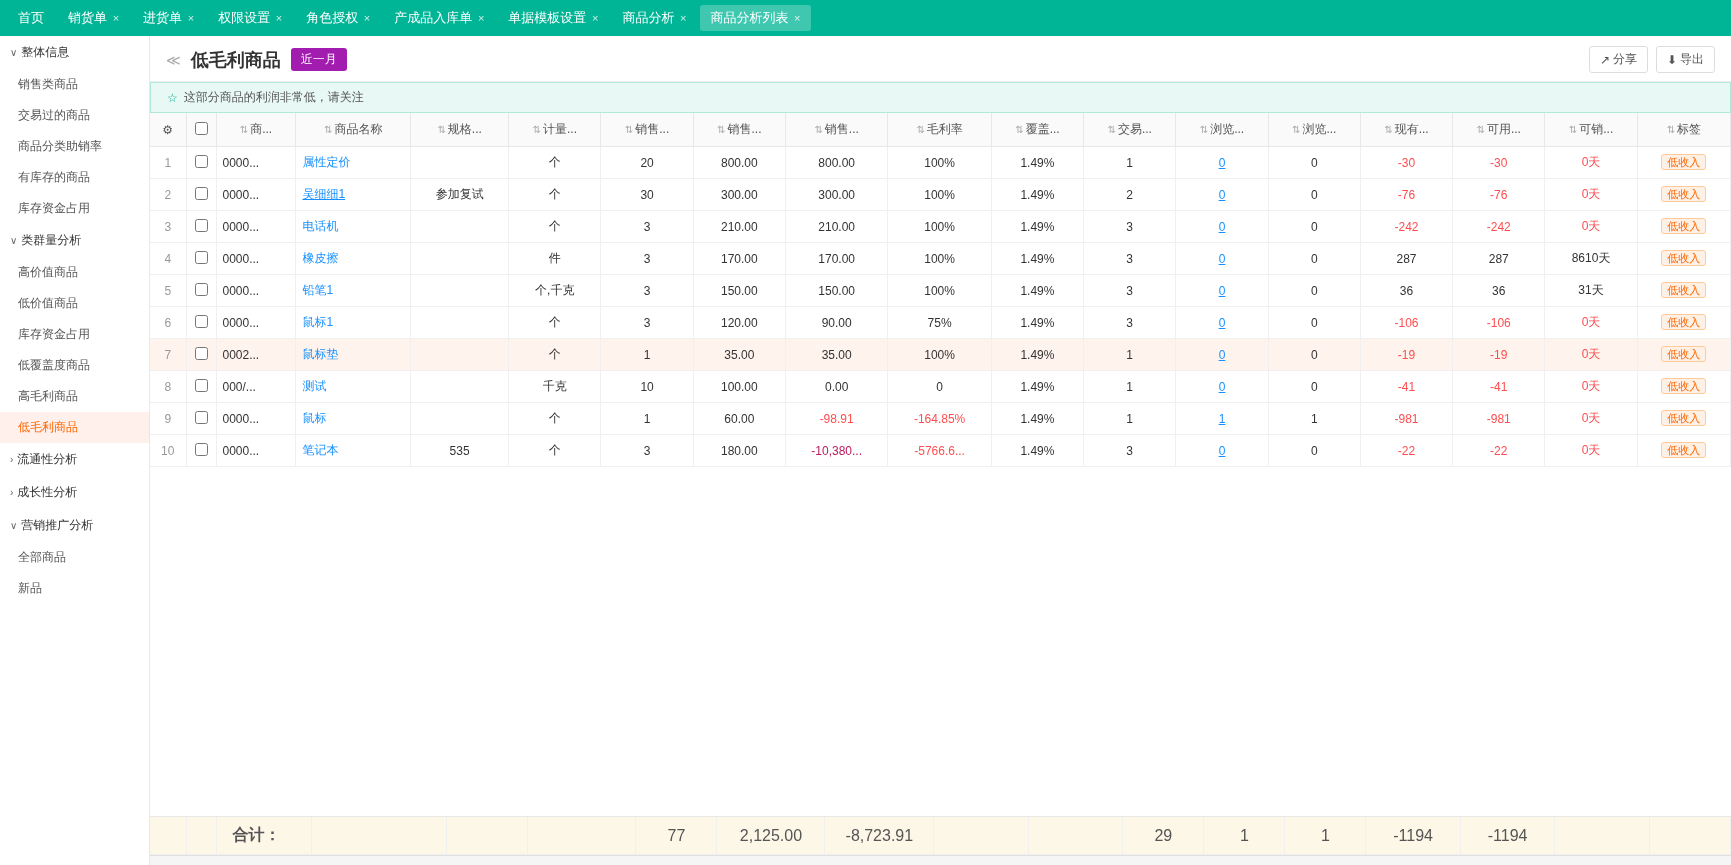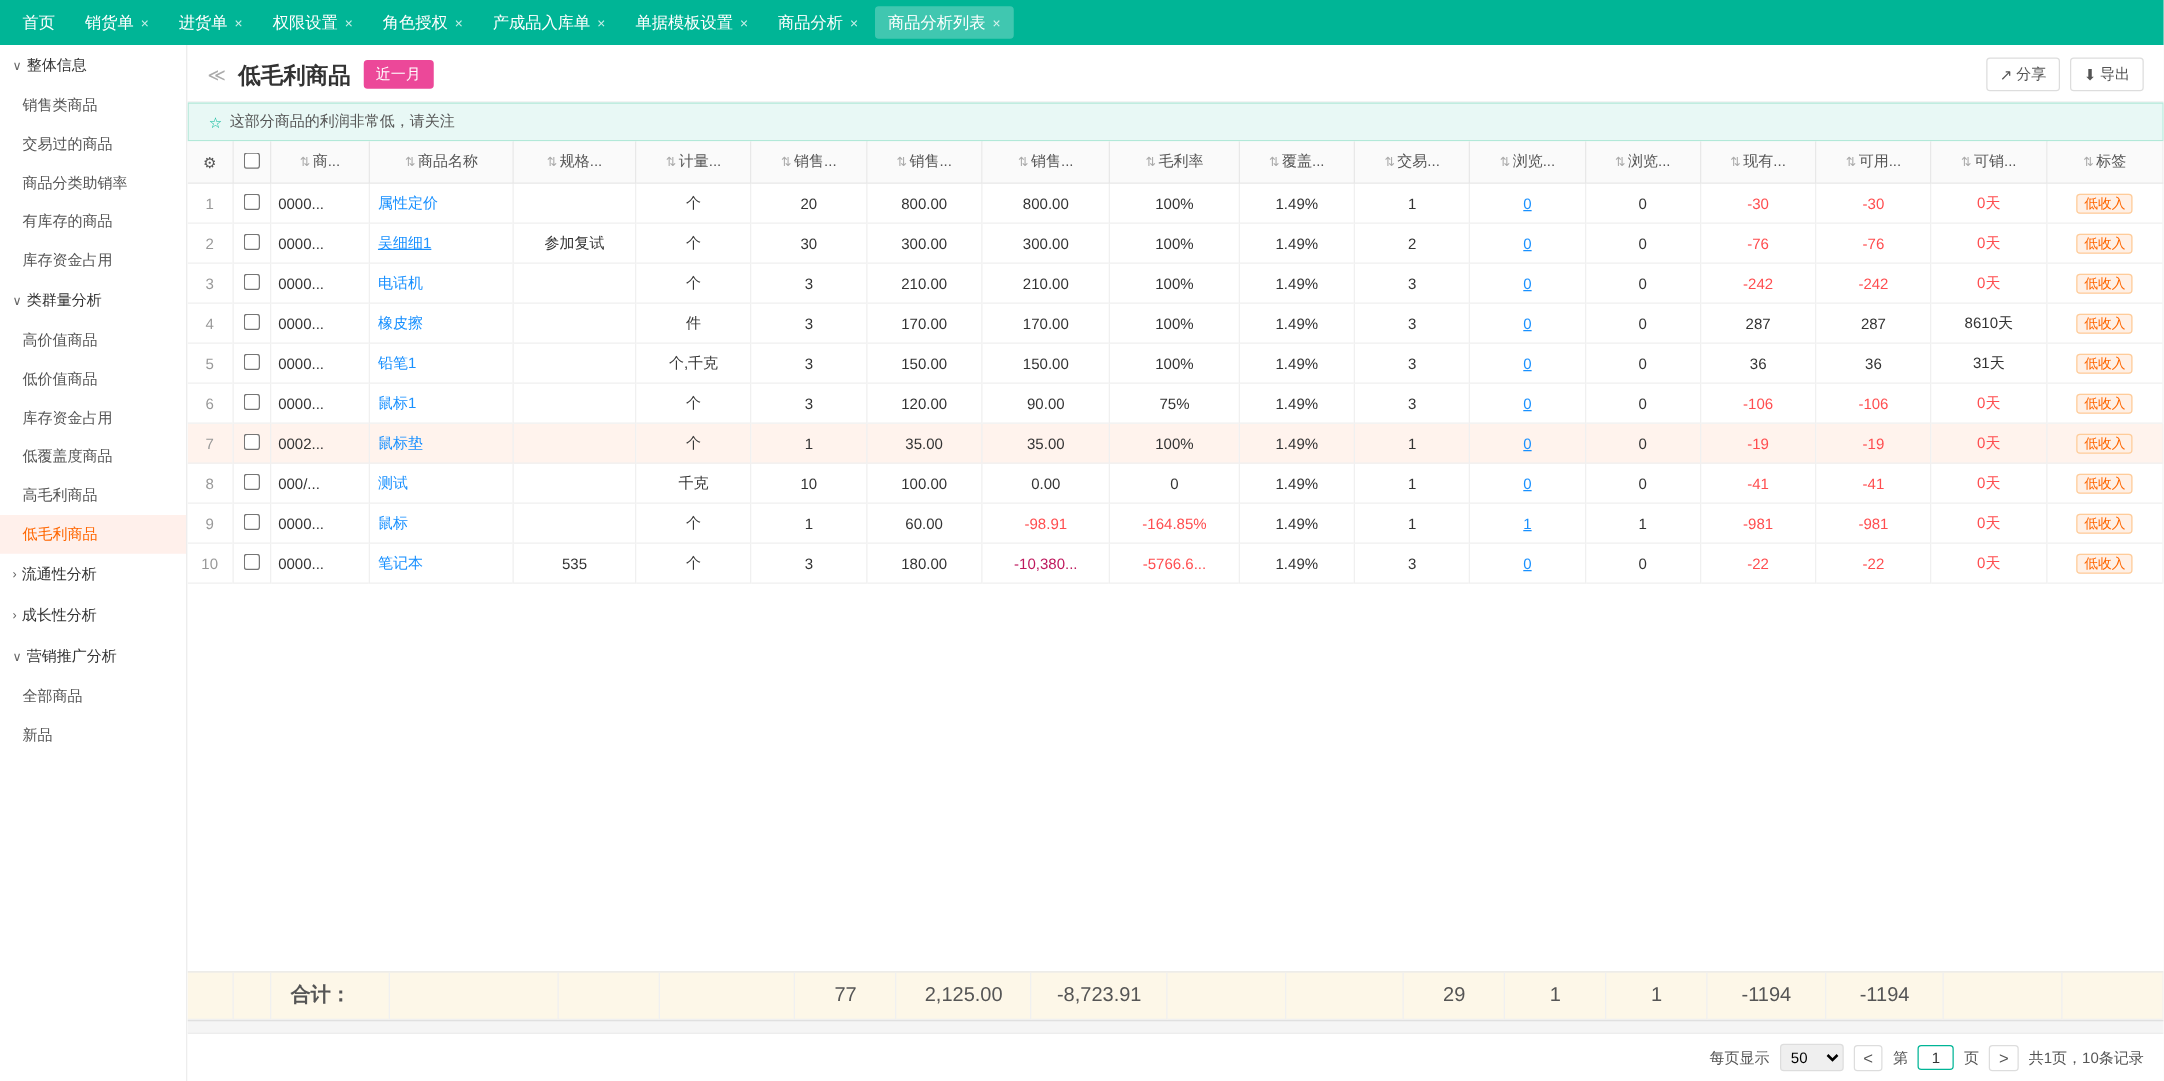--- a/index.html
+++ b/index.html
@@ -76,21 +76,21 @@
       padding: 10px 16px 8px;
       gap: 10px;
       border-bottom: 1px solid #f0f0f0;
     }
     .page-title {
       font-size: 18px;
       font-weight: bold;
       color: #333;
     }
     .filter-btn {
-      background: #ec4899;
+      background: #a21caf;
       color: #fff;
       border: none;
       border-radius: 3px;
       padding: 3px 10px;
       font-size: 12px;
       cursor: pointer;
     }
     .search-box {
       display: flex;
       align-items: center;
@@ -581,29 +581,15 @@
           <td style="min-width:70px;">-1194</td>
           <td style="min-width:70px;"></td>
           <td style="min-width:60px;"></td>
         </tr>
       </tbody>
         </table>
     </div>
 
     <div class="horizontal-scroll"></div>
 
-    <div class="pagination">
-      <span>每页显示</span>
-      <select>
-        <option>50</option>
-        <option>100</option>
-        <option>200</option>
-      </select>
-      <button class="page-btn">&lt;</button>
-      <span>第</span>
-      <span class="page-num">1</span>
-      <span>页</span>
-      <button class="page-btn">&gt;</button>
-      <span>共1页，10条记录</span>
-    </div>
 
   </div>
 </div>
 
 </body></html>

